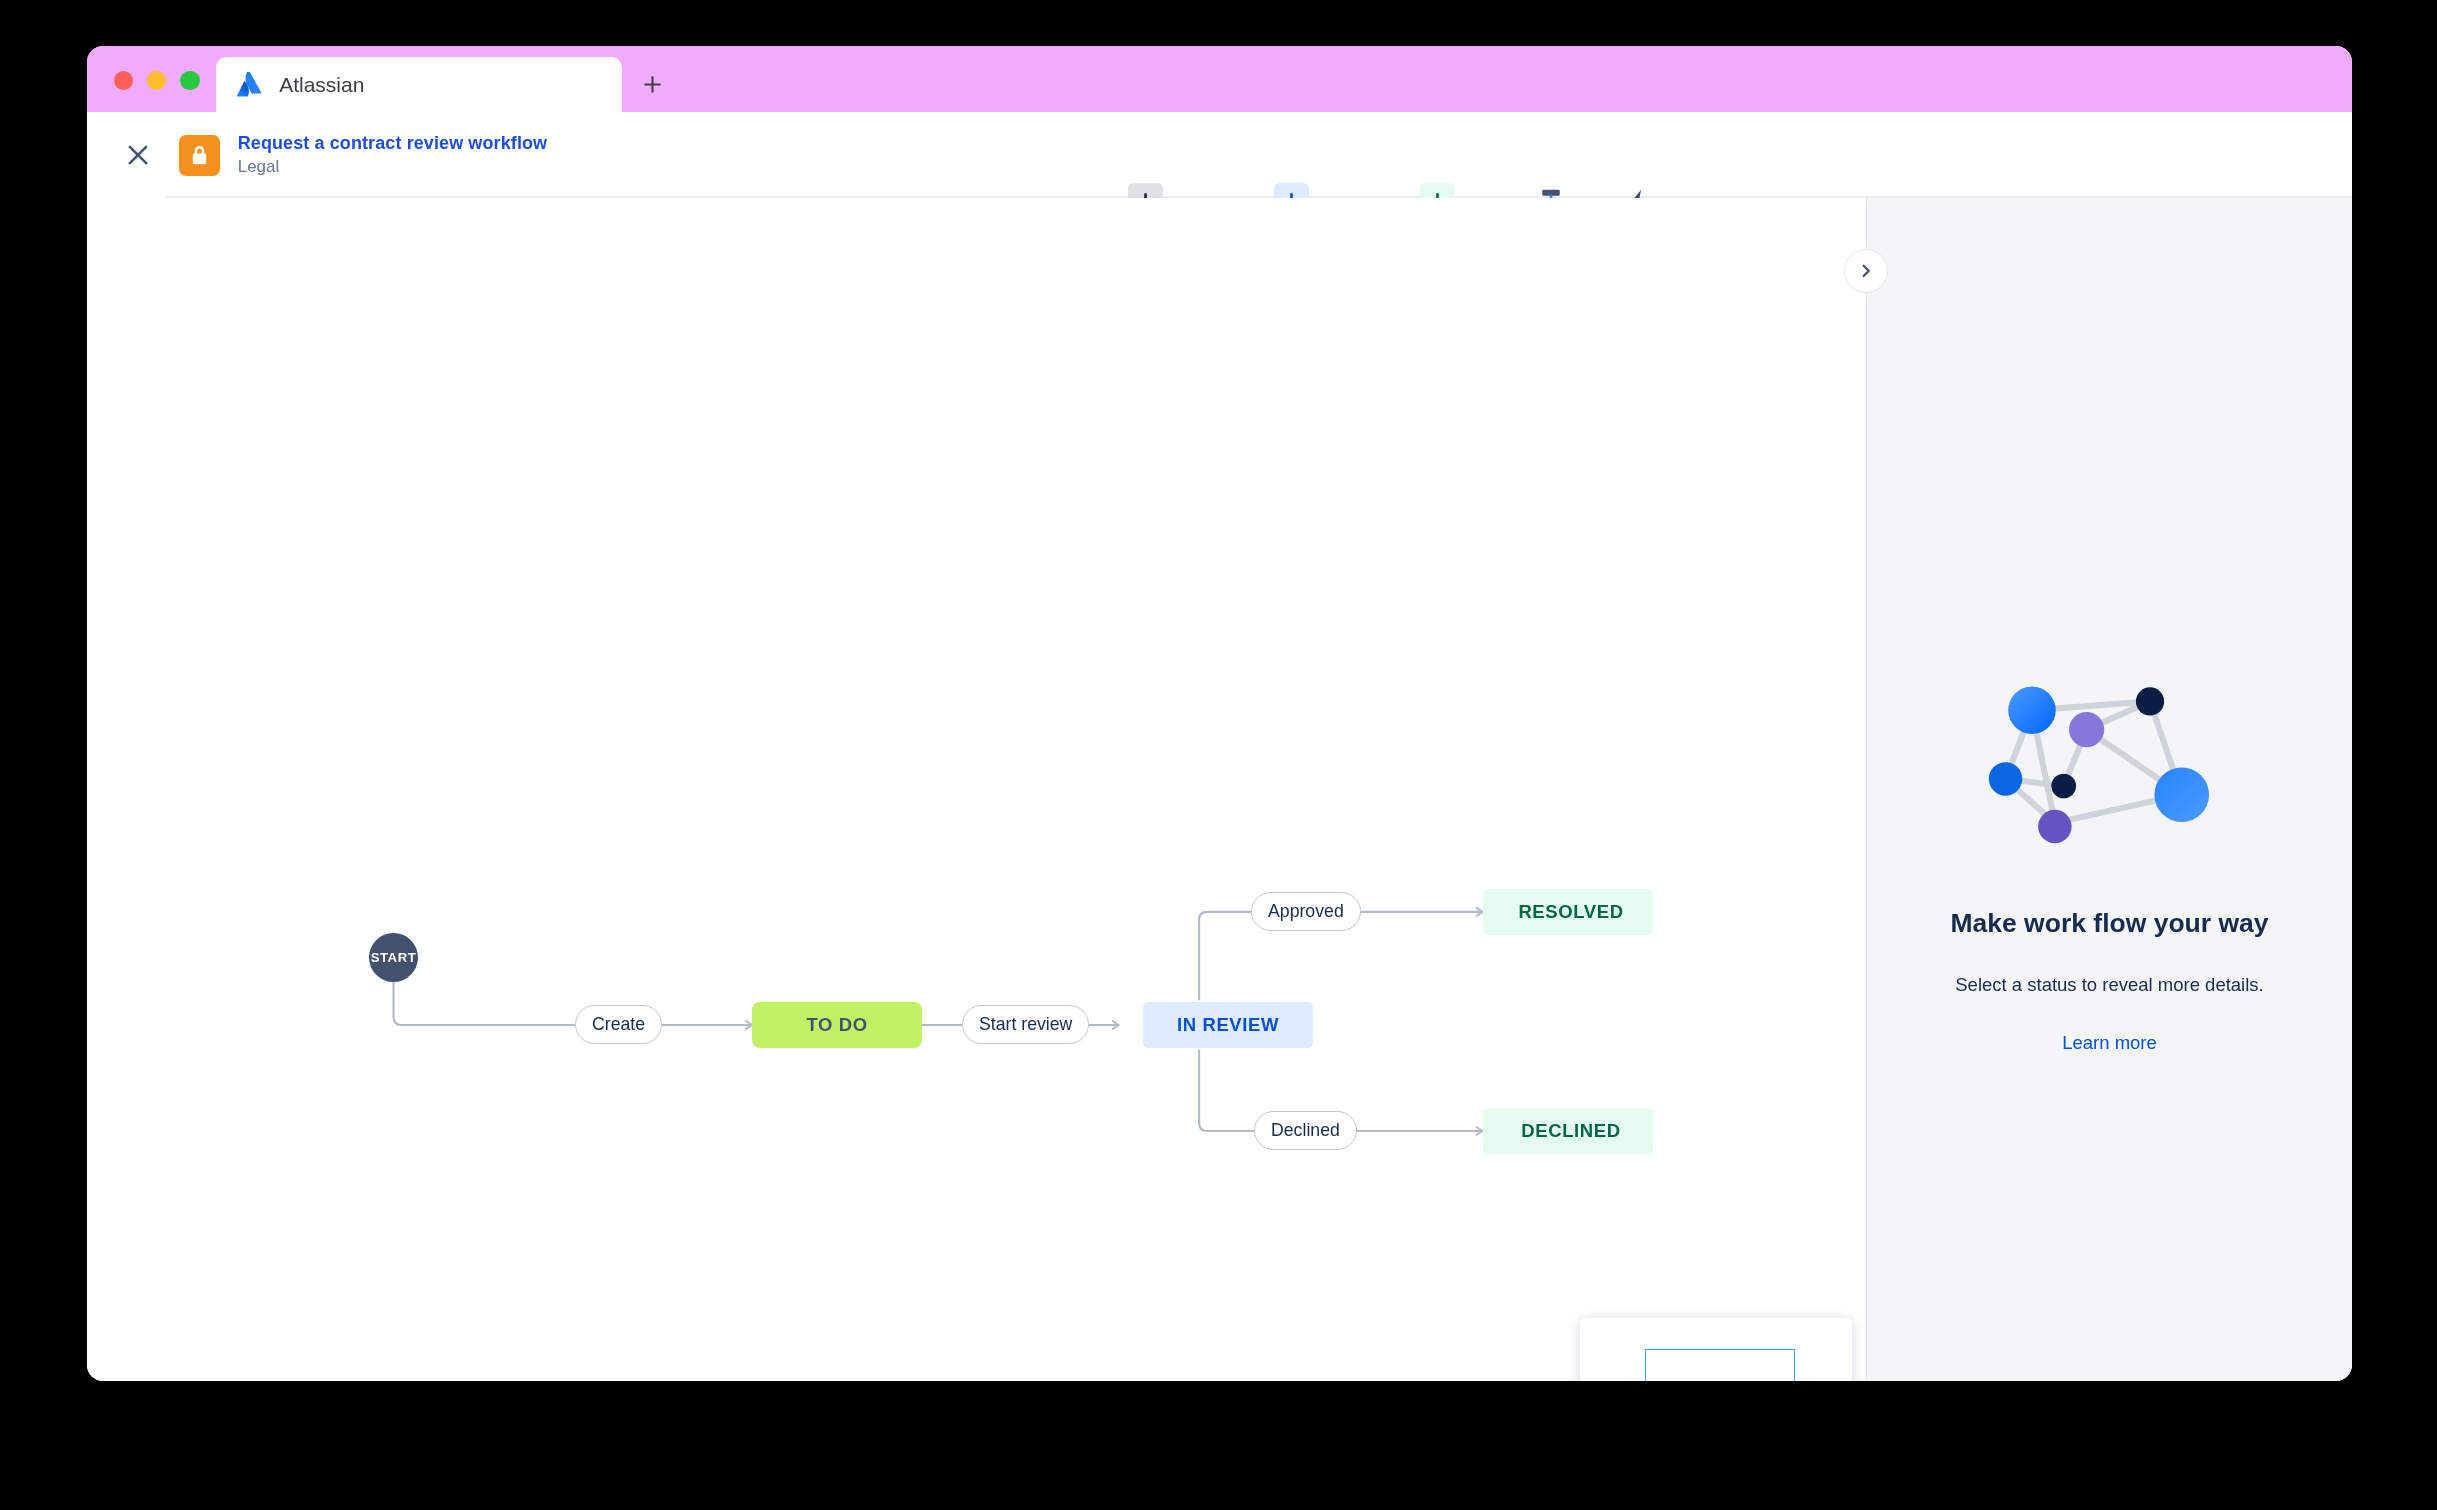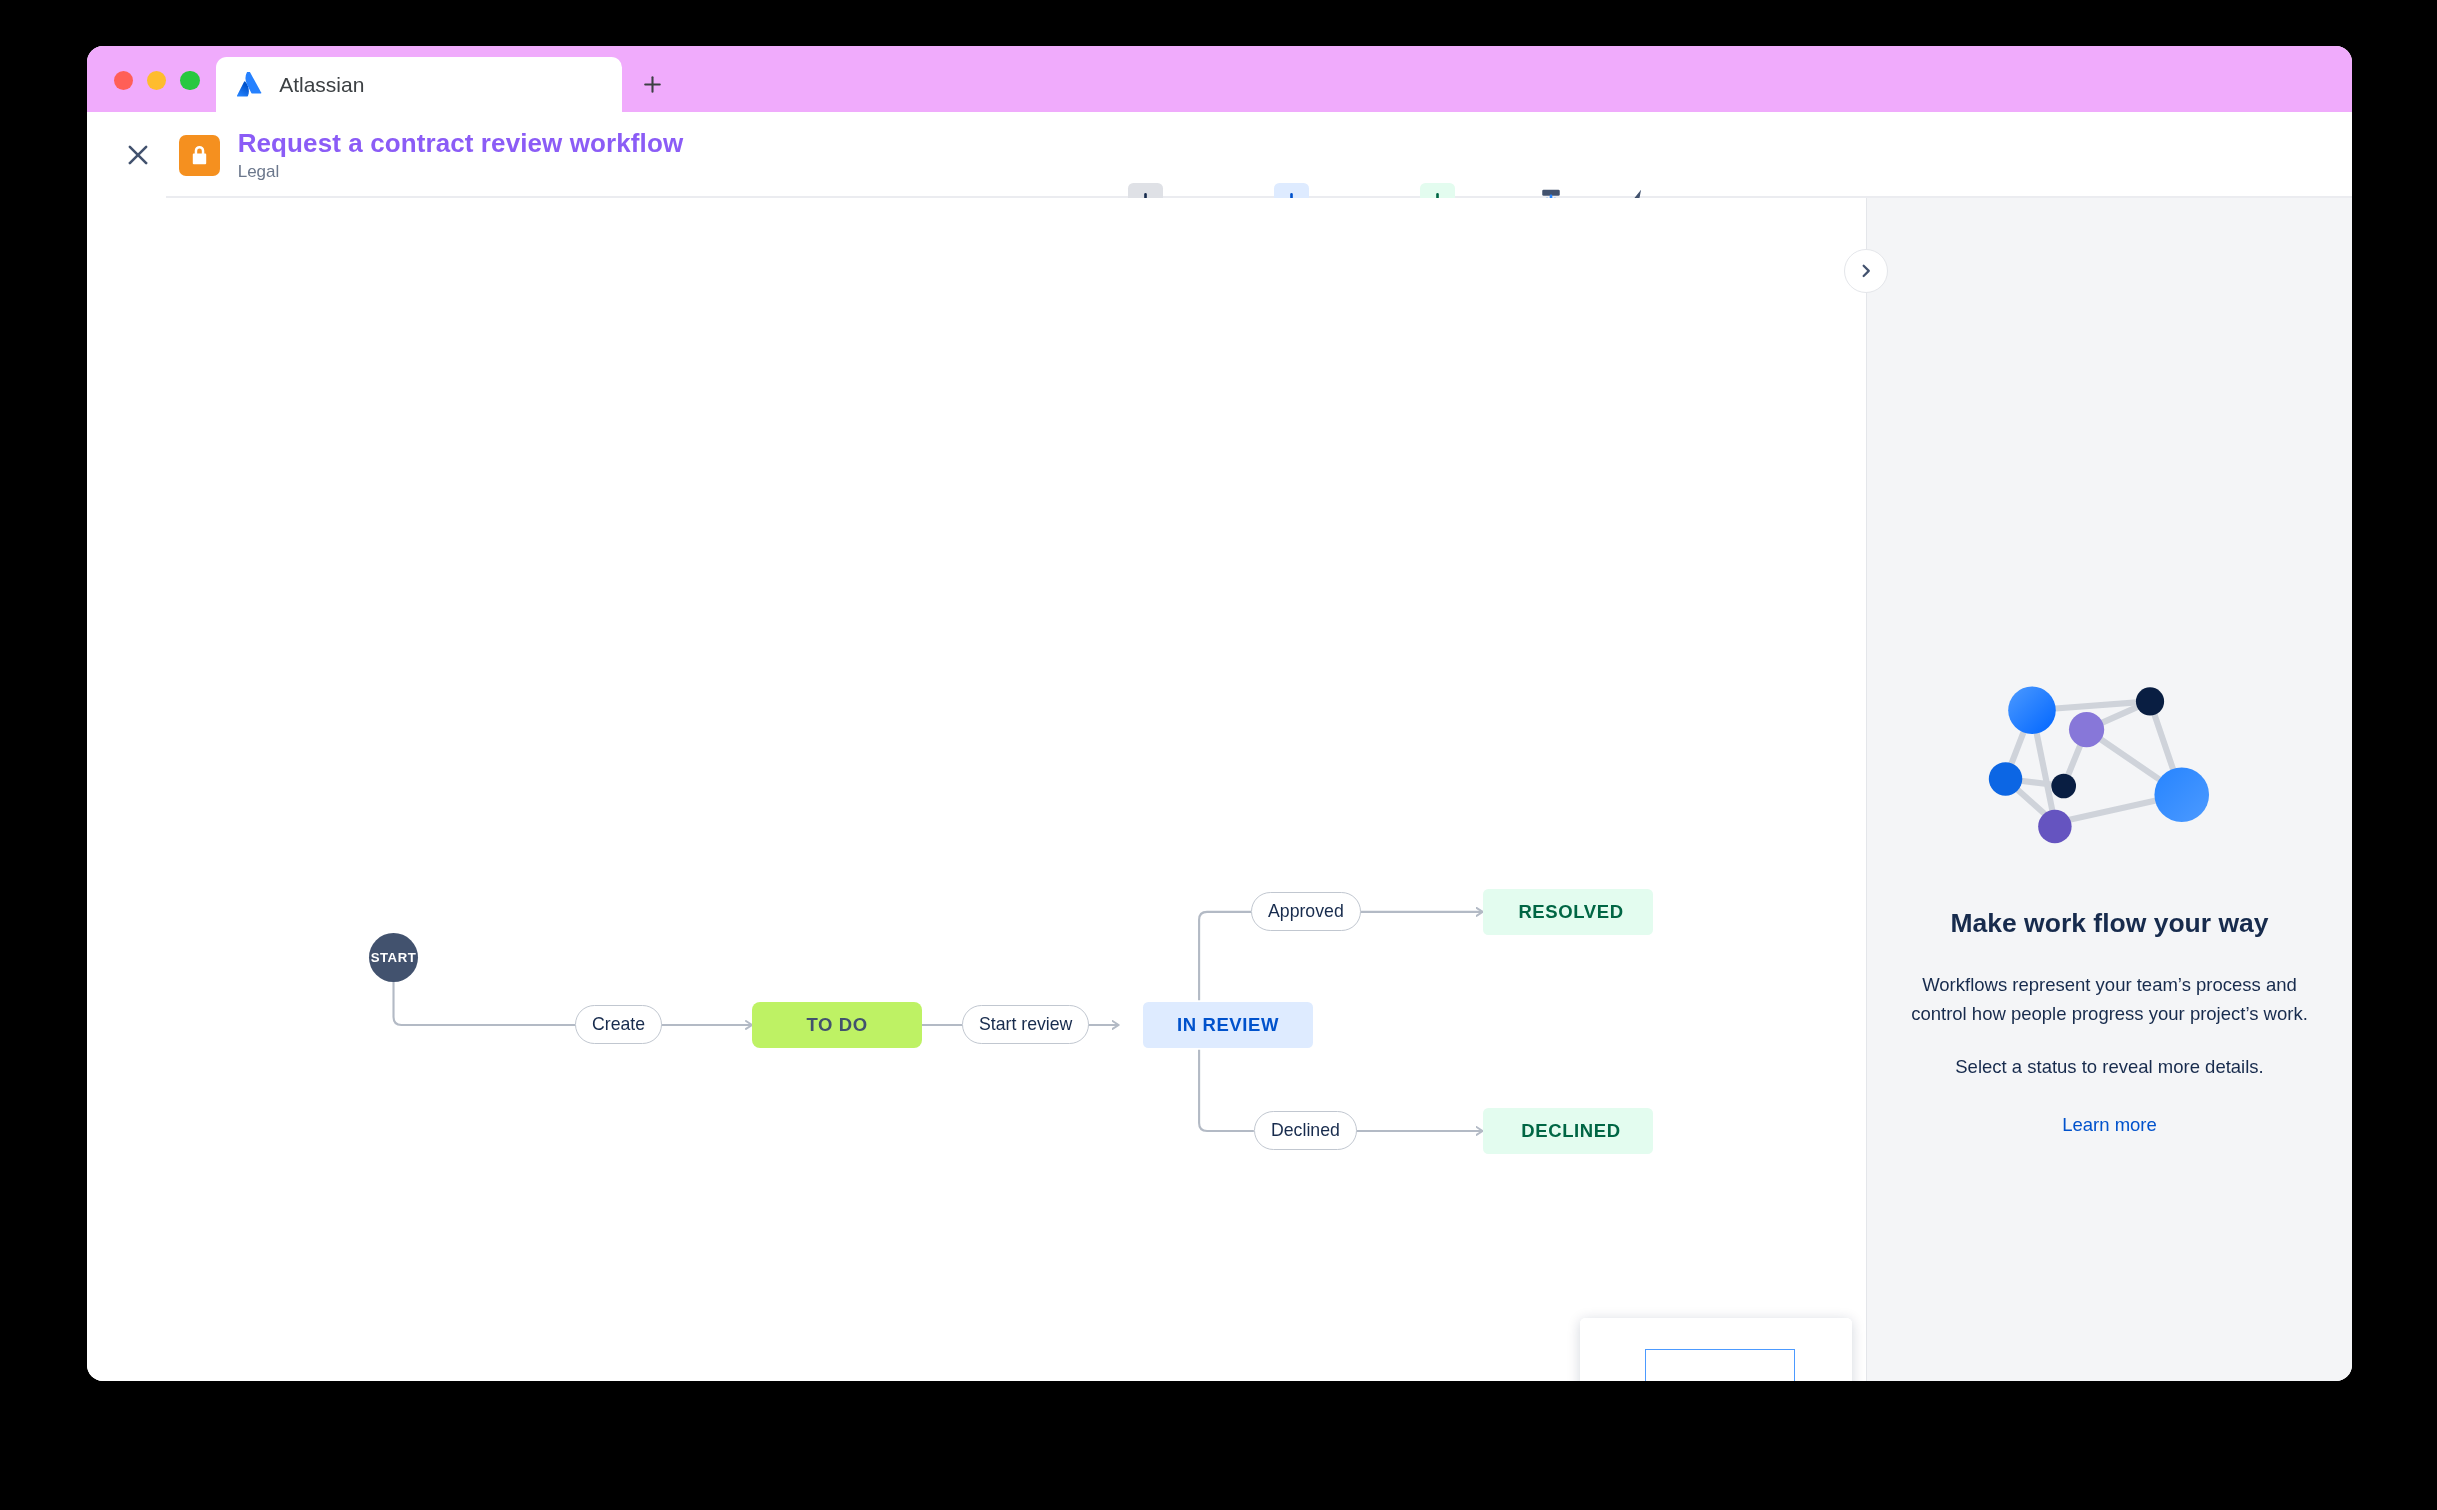--- a/index.html
+++ b/index.html
@@ -90,21 +90,21 @@
   .lock-icon {
     width: 41px; height: 41px;
     margin-left: 16px;
     background: #f5901f;
     border-radius: 7px;
     display: flex; align-items: center; justify-content: center;
   }
   .lock-icon svg { width: 23px; height: 23px; }
 
   .title-block { margin-left: 17.7px; }
-  .wf-title { font-size: 26px; font-weight: bold; color: #8b5cf6; letter-spacing: 0.1px; }
+  .wf-title { font-size: 18px; font-weight: bold; color: #1d4ed8; letter-spacing: 0.1px; }
   .wf-sub { font-size: 17px; color: #6b778c; margin-top: 3.5px; }
 
   
   .toolbar {
     position: absolute;
     left: 996px;
     top: 137px;
     display: flex;
     align-items: flex-start;
     gap: 0;
@@ -531,20 +531,19 @@
           <circle cx="62" cy="40" r="27" fill="url(#g1)"></circle>
           <circle cx="196" cy="30" r="16" fill="#091e42"></circle>
           <circle cx="124" cy="62" r="20" fill="#8777D9"></circle>
           <circle cx="32" cy="118" r="19" fill="#0C66E4"></circle>
           <circle cx="98" cy="126" r="14" fill="#091e42"></circle>
           <circle cx="232" cy="136" r="31" fill="url(#g2)"></circle>
           <circle cx="88" cy="172" r="19" fill="#6554C0"></circle>
         </svg>
 
         <div class="side-h">Make work flow your way</div>
-        <p class="side-p">Workflows represent your team’s process and control how people progress your project’s work.</p>
         <p class="side-p">Select a status to reveal more details.</p>
         <a class="learn" href="#">Learn more</a>
       </div>
     </div>
   </div>
 </div>
 
 
 </body></html>

